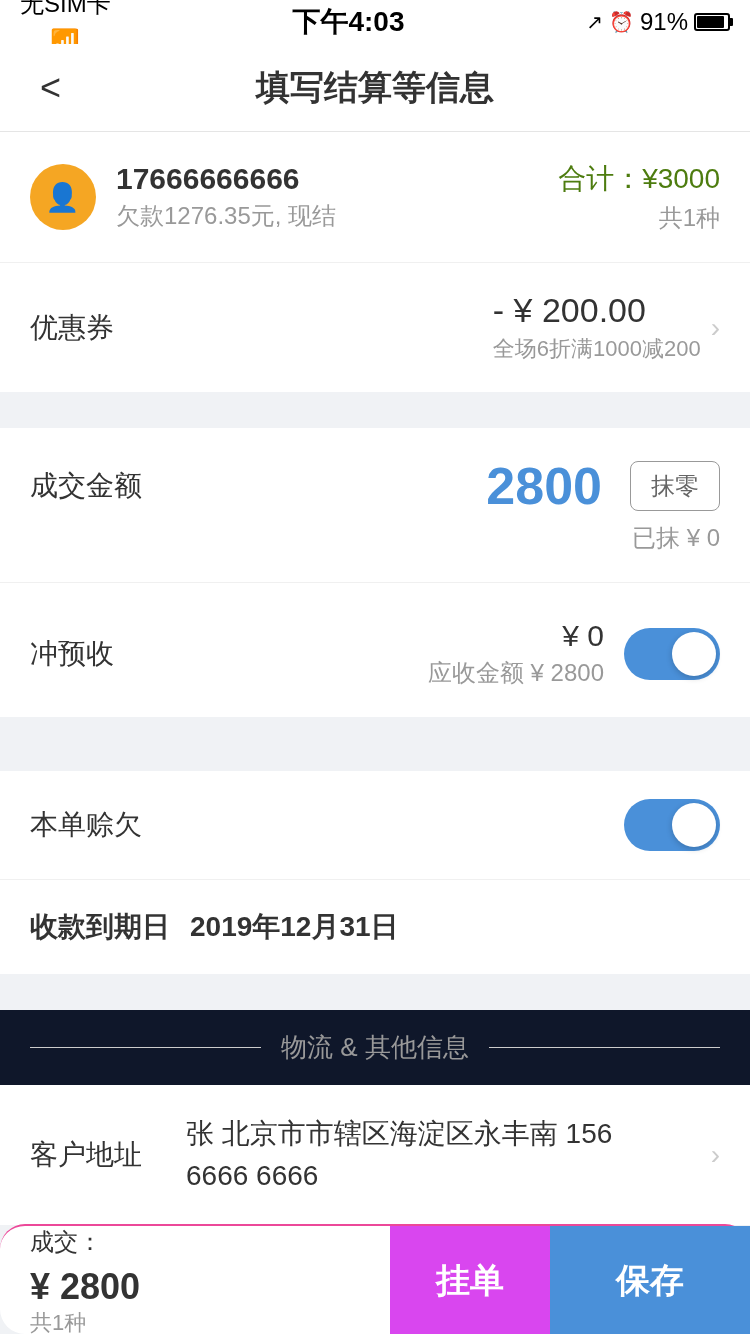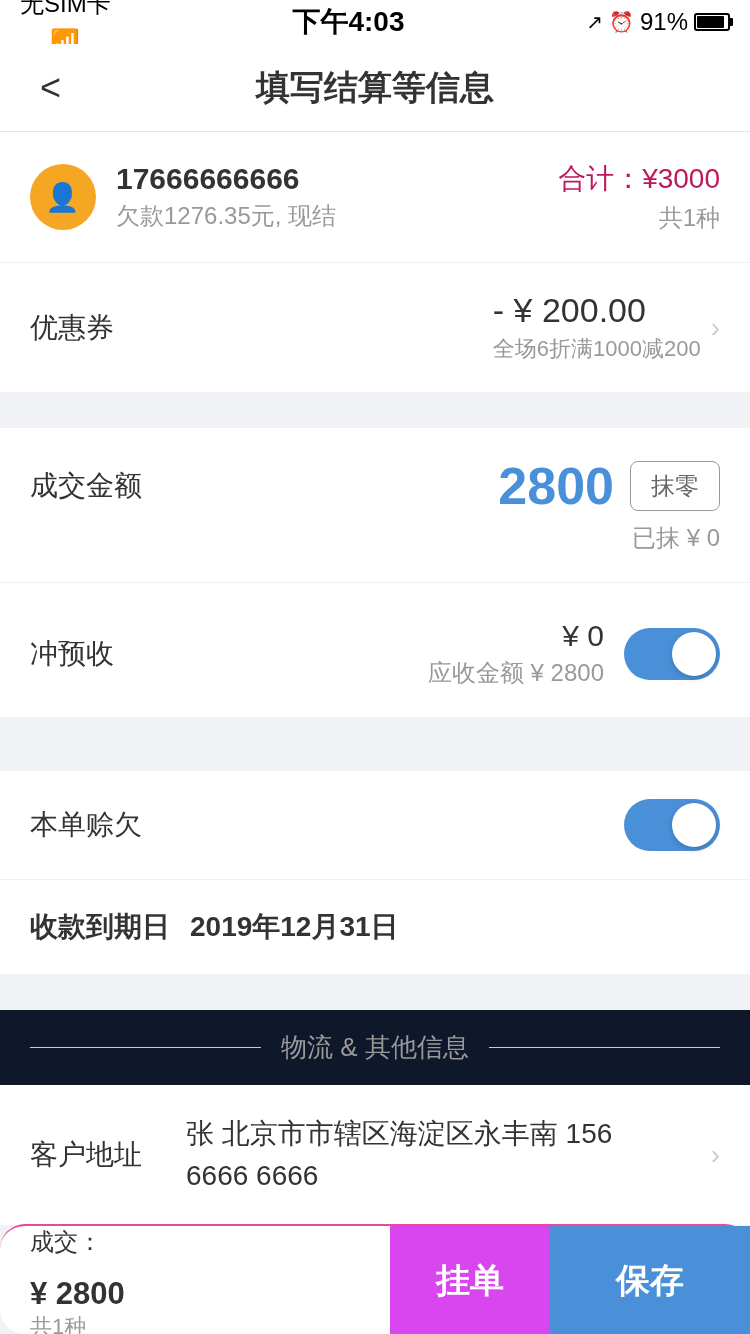--- a/index.html
+++ b/index.html
@@ -90,21 +90,21 @@
     .avatar {
       width: 66px; height: 66px;
       background: #f5a623;
       border-radius: 50%;
       display: flex; align-items: center; justify-content: center;
       font-size: 28px; color: #fff;
     }
     .user-info .phone { font-size: 30px; font-weight: 600; color: #333; }
     .user-info .sub { font-size: 24px; color: #999; margin-top: 4px; }
     .user-right { text-align: right; }
-    .user-right .total { font-size: 28px; color: #be185d; }
+    .user-right .total { font-size: 28px; color: #4d7c0f; }
     .user-right .count { font-size: 24px; color: #999; margin-top: 4px; }
 
     
     .coupon-row {
       display: flex;
       align-items: center;
       justify-content: space-between;
       padding: 28px 30px;
       background: #fff;
     }
@@ -121,21 +121,21 @@
     .amount-section {
       background: #fff;
       padding: 28px 30px;
     }
     .amount-row {
       display: flex;
       align-items: center;
       justify-content: space-between;
     }
     .amount-label { font-size: 28px; color: #333; }
-    .amount-right { display: flex; align-items: center; gap: 16px; }
+    .amount-right { display: flex; align-items: center; gap: 28px; }
     .amount-value { font-size: 52px; color: #4a90d9; font-weight: 600; }
     .round-btn {
       border: 1px solid #999;
       border-radius: 8px;
       padding: 8px 20px;
       font-size: 24px;
       color: #666;
       background: #fff;
       cursor: pointer;
     }
@@ -239,21 +239,21 @@
       align-items: flex-start;
       background: #fff;
       border-top: 2px solid #ec4899;
       border-radius: 25px;
     }
     .footer-info {
       flex: 1;
       padding: 0 30px;
     }
     .footer-label { font-size: 24px; color: #333; }
-    .footer-amount { font-size: 31px; font-weight: 600; color: #333; margin-top: 18px; }
+    .footer-amount { font-size: 36px; font-weight: 600; color: #333; margin-top: 8px; }
     .footer-count { font-size: 22px; color: #999; }
     .footer-btn-hold {
       width: 160px;
       height: 110px;
       background: #d946ef;
       display: flex; align-items: center; justify-content: center;
       font-size: 34px;
       color: #fff;
       font-weight: 700;
       cursor: pointer;

